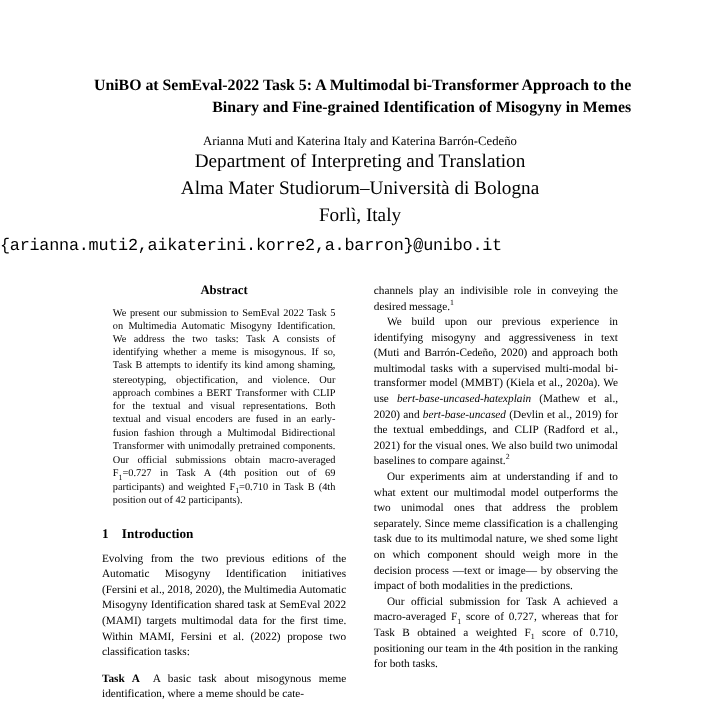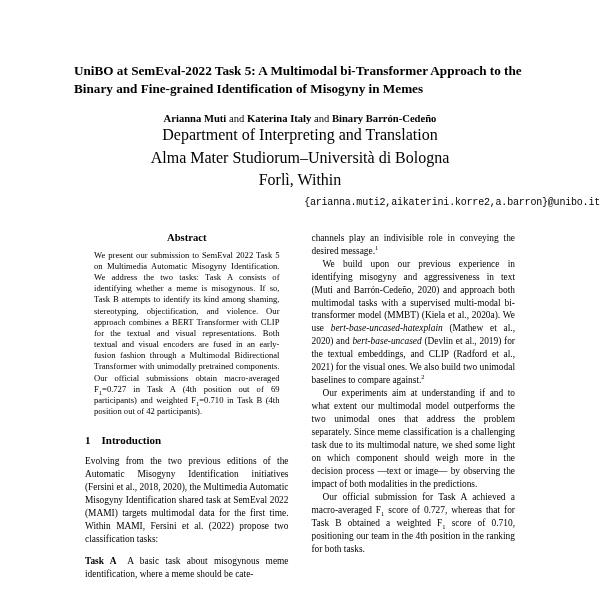--- a/index.html
+++ b/index.html
@@ -12,42 +12,42 @@
   .page {
     position: relative;
     width: 600px;
     height: 600px;
     background: #ffffff;
     overflow: hidden;
   }
   .title {
     margin: 62px auto 0 auto;
     width: 452px;
-    text-align: left;
+    text-align: right;
     font-weight: bold;
     font-size: 13.2px;
     line-height: 1.38;
   }
   .authors {
     margin-top: 15px;
     text-align: center;
     font-size: 10.6px;
   }
-  .author { font-weight: bold; text-align: right; }
+  .author { font-weight: normal; text-align: right; }
   .and { font-weight: normal; }
   .affil {
     text-align: center;
     font-size: 16px;
     line-height: 1.38;
   }
   .email {
     margin-top: 6px;
-    text-align: right;
+    text-align: left;
     font-family: "Liberation Mono", monospace;
-    font-size: 10px;
+    font-size: 14px;
     letter-spacing: -0.2px;
   }
   .columns {
     display: flex;
     gap: 23px;
     margin: 24px 85px 0 85px;
   }
   .col { width: 208px; }
   .abstract-heading {
     text-align: center;
@@ -85,26 +85,26 @@
 
 <div class="page">
 
   <h1 class="title">UniBO at SemEval-2022 Task 5: A Multimodal bi-Transformer Approach to the Binary and Fine-grained Identification of Misogyny in Memes</h1>
 
   <div class="authors">
     <span class="author">Arianna Muti</span>
     <span class="and">and</span>
     <span class="author">Katerina Italy</span>
     <span class="and">and</span>
-    <span class="author">Binary Barrón-Cedeño</span>
+    <span class="author">Katerina Barrón-Cedeño</span>
   </div>
 
   <div class="affil">Department of Interpreting and Translation</div>
   <div class="affil">Alma Mater Studiorum–Università di Bologna</div>
-  <div class="affil">Forlì, Within</div>
+  <div class="affil">Forlì, Italy</div>
   <div class="email">{arianna.muti2,aikaterini.korre2,a.barron}@unibo.it</div>
 
   <div class="columns">
 
     <div class="col">
       <div class="abstract-heading">Abstract</div>
       <p class="abstract-text">We present our submission to SemEval 2022 Task 5 on Multimedia Automatic Misogyny Identification.  We address the two tasks: Task A consists of identifying whether a meme is misogynous. If so, Task B attempts to identify its kind among shaming, stereotyping, objectification, and violence. Our approach combines a BERT Transformer with CLIP for the textual and visual representations. Both textual and visual encoders are fused in an early-fusion fashion through a Multimodal Bidirectional Transformer with unimodally pretrained components. Our official submissions obtain macro-averaged F<sub>1</sub>=0.727 in Task A (4th position out of 69 participants) and weighted F<sub>1</sub>=0.710 in Task B (4th position out of 42 participants).</p>
 
       <div class="section-heading">
         <span class="sec-num">1</span><span>Introduction</span>

